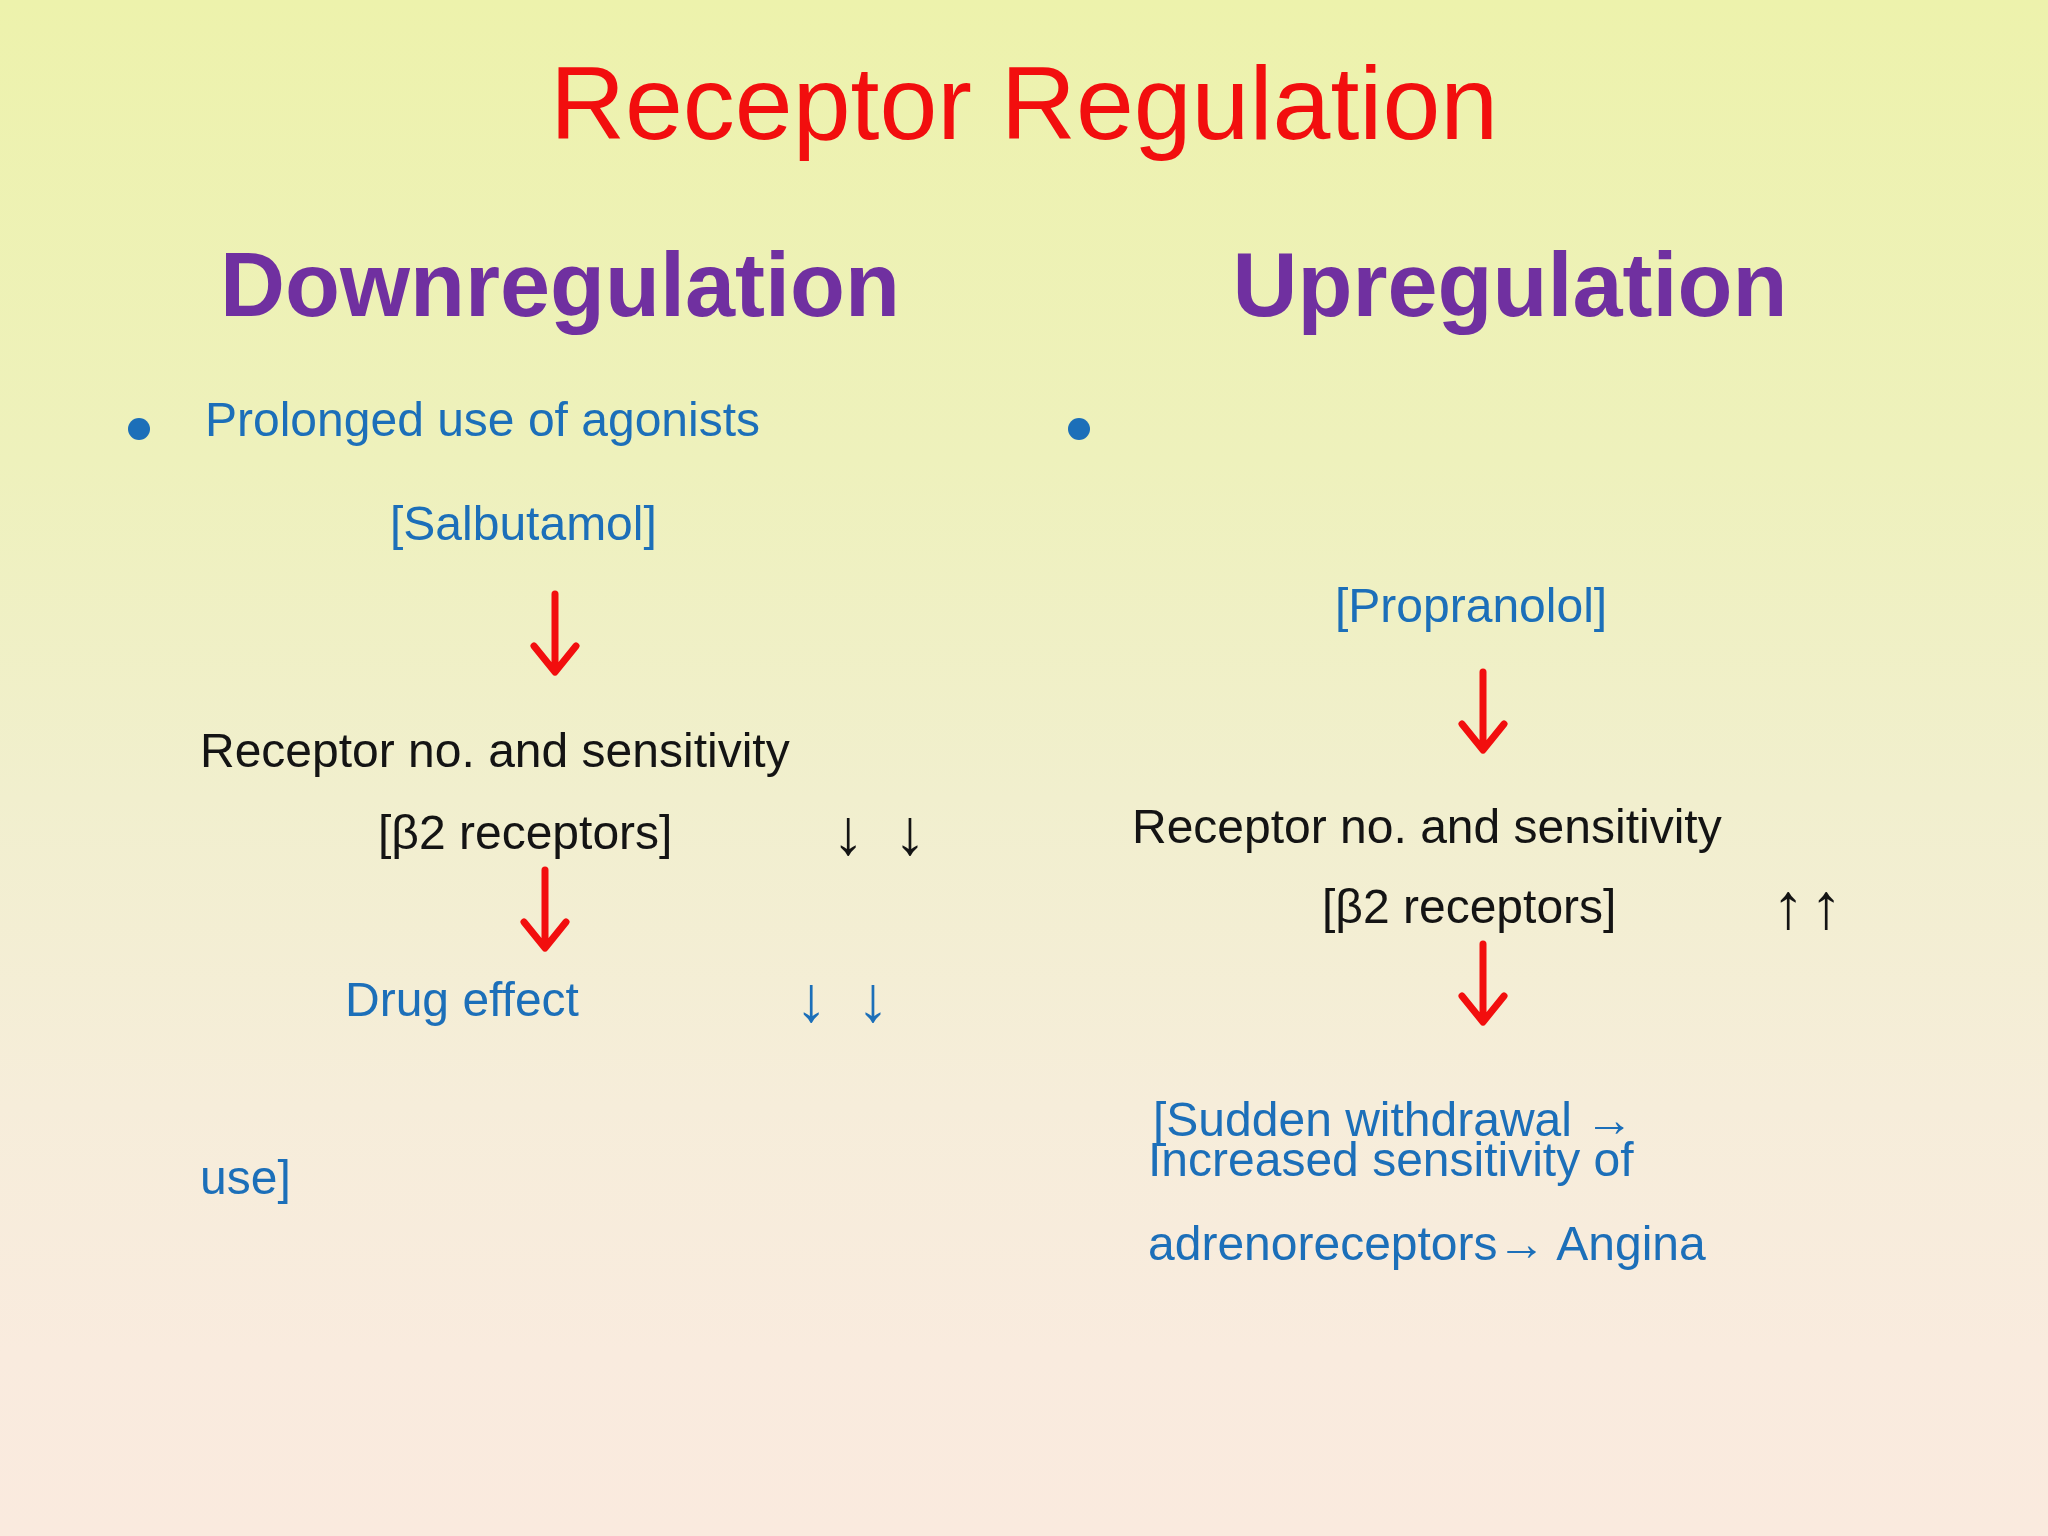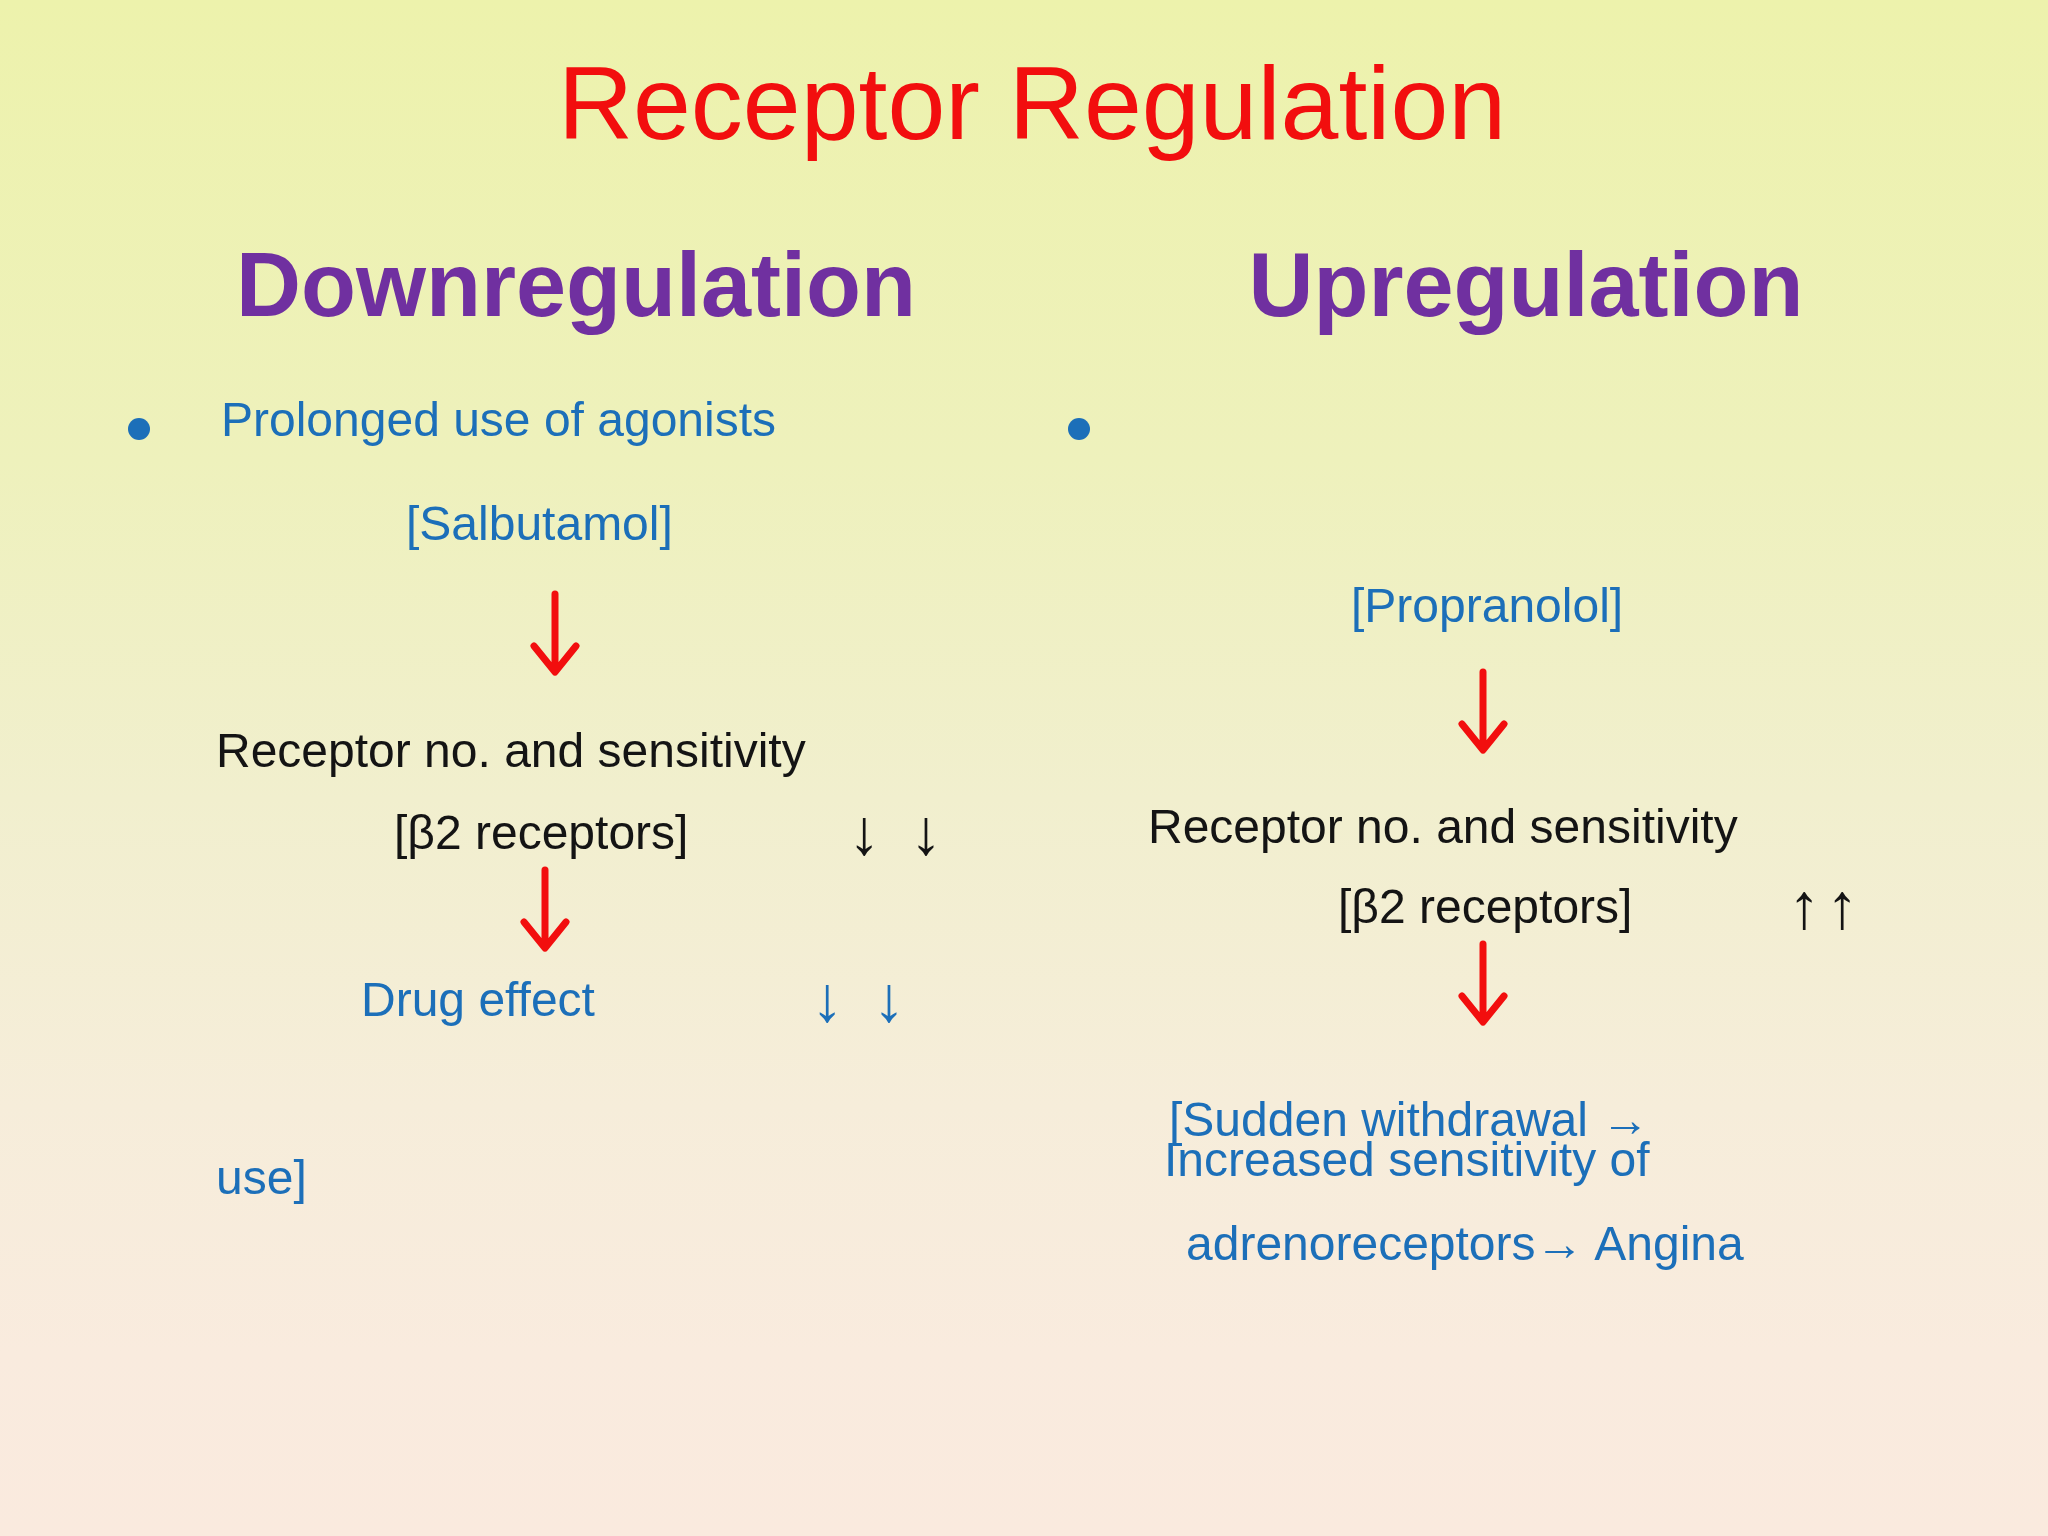--- a/index.html
+++ b/index.html
@@ -3,21 +3,21 @@
 <meta charset="utf-8">
 <style>
   html,body{margin:0;padding:0;background:#d8d8d8;}
   .slide{
     position:relative;
     width:2048px;height:1536px;
     overflow:hidden;
     background:linear-gradient(180deg,#edf2ac 0%,#eef1bc 30%,#f1efce 52%,#f6edda 72%,#f9ebde 88%,#faeade 100%);
     font-family:"Liberation Sans","DejaVu Sans",sans-serif;
   }
-  .t{position:absolute;white-space:nowrap;line-height:1.18;padding-left:16px;}
+  .t{position:absolute;white-space:nowrap;line-height:1.18;}
   .title{
     left:0;right:0;top:42px;
     text-align:center;
     font-size:104px;
     color:#f20e0e;
   }
   .heading{
     top:232px;
     font-size:90px;
     font-weight:bold;
@@ -89,15 +89,15 @@
   <div class="t black arrows" style="left:1772px;top:846px;">↑↑</div>
 
   <div class="redarrow" style="left:1450px;top:938px;">
     <svg width="66" height="92" viewBox="0 0 66 92">
       <path d="M33 6 L33 82 M12 58 L33 84 M54 58 L33 84" stroke="#f20e0e" stroke-width="7" fill="none" stroke-linecap="round"></path>
     </svg>
   </div>
 
   <div class="t body blue" style="left:1153px;top:1048px;margin-top:44px;">[Sudden withdrawal →</div>
   <div class="t body blue" style="left:1148px;top:1132px;">Increased sensitivity of</div>
-  <div class="t body blue" style="left:1148px;top:1216px;margin-left:22px;">adrenoreceptors→ Angina</div>
+  <div class="t body blue" style="left:1148px;top:1216px;">adrenoreceptors→ Angina</div>
 
 </div>
 
 </body></html>

